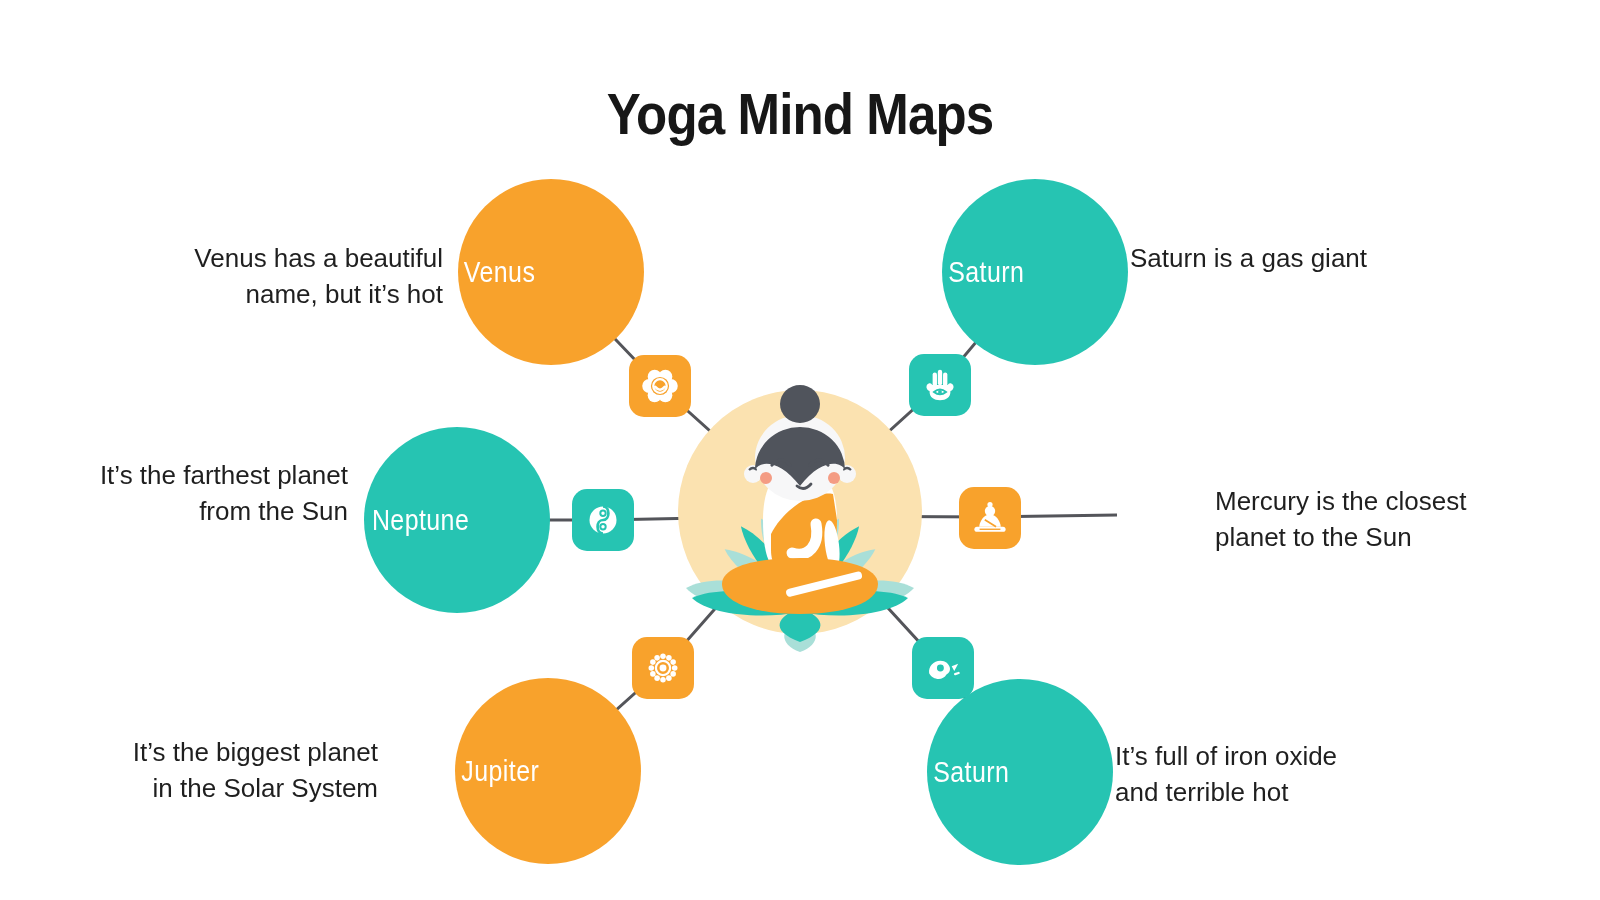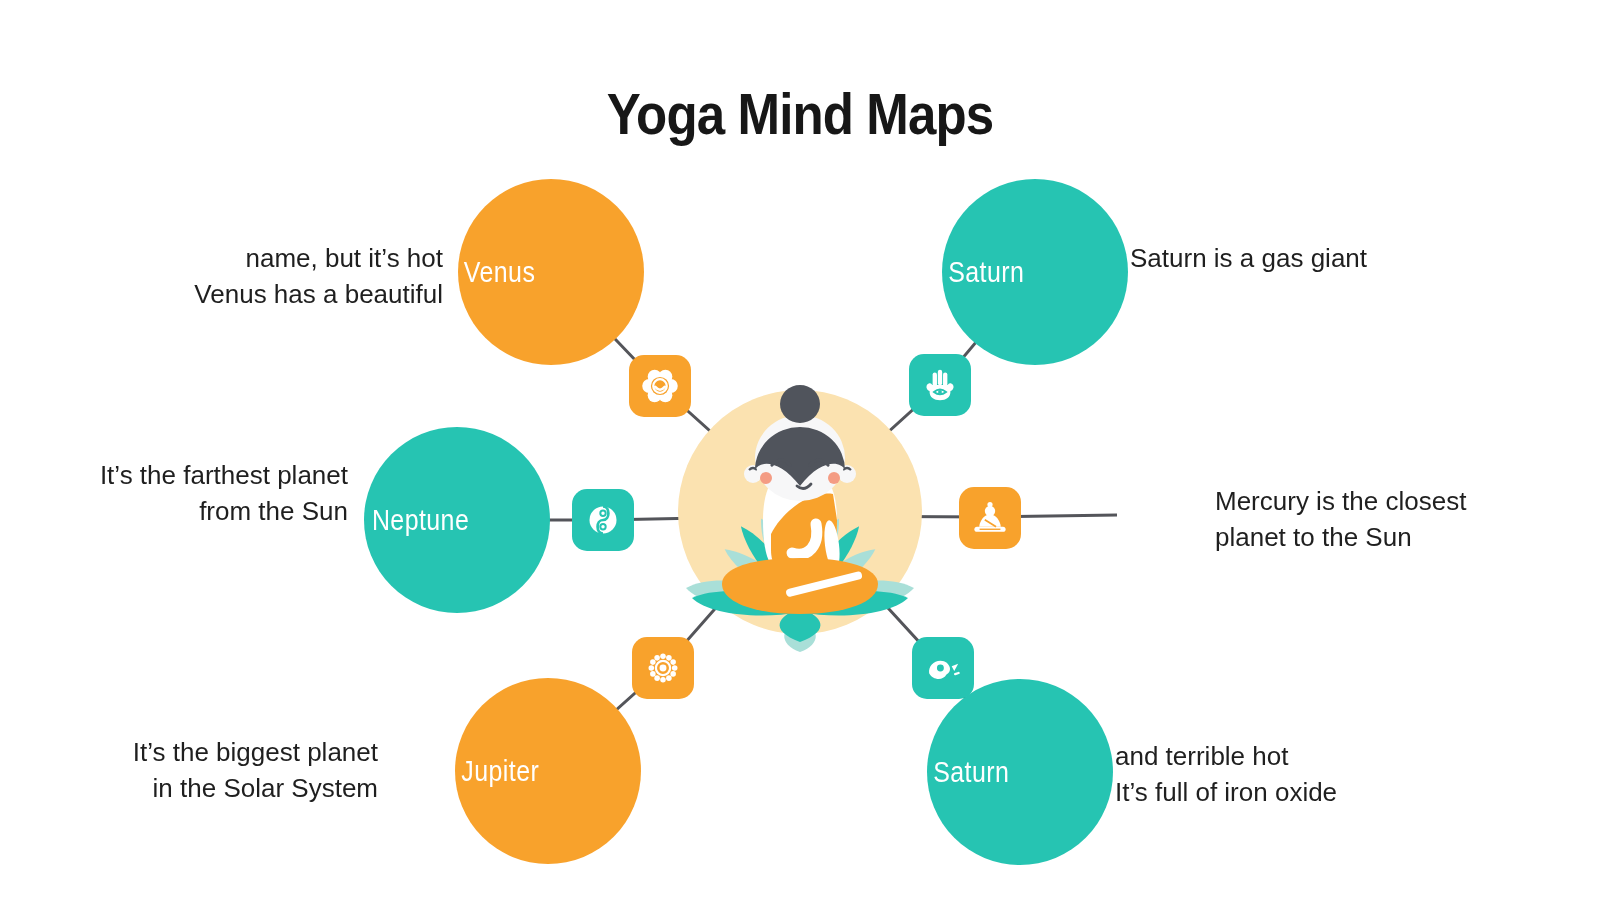--- a/index.html
+++ b/index.html
@@ -145,22 +145,22 @@
         <circle cx="23.8" cy="40.8" r="8"></circle>
           <circle cx="36.2" cy="40.8" r="8"></circle>
         <circle cx="30" cy="30" r="12"></circle>
       </g>
       <circle class="f-orange" cx="30" cy="30" r="10.5"></circle>
       <circle class="s-white" cx="30" cy="30" r="7.8" stroke-width="2.6"></circle>
       <path class="s-white" d="M24.5,31 Q30,37.5 35.5,31" stroke-width="3" stroke-linecap="round"></path>
     </svg>
   </div>
   <div class="desc right" id="d-venus">
+    <div>Venus has a beautiful</div>
     <div>name, but it’s hot</div>
-    <div>Venus has a beautiful</div>
   </div>
 
   <div class="circle teal" id="c-saturn-top">
     <span class="circle-label">Saturn</span>
   </div>
   <div class="badge teal" id="b-saturn-top">
     <svg width="52" height="52" viewBox="0 0 60 60">
       <g class="f-white">
         <rect x="21.5" y="15.5" width="5" height="16" rx="2.5"></rect>
         <rect x="27.5" y="12.5" width="5" height="18" rx="2.5"></rect>
@@ -243,17 +243,17 @@
   </div>
   <div class="badge teal" id="b-saturn-bottom">
     <svg width="52" height="52" viewBox="0 0 60 60">
       <path class="f-white" d="M14,36 C13,28 19,21.5 27,21.5 C33,21.5 37,25 38,30 C38.5,33 37,36 34,37.5 C30,45 18,44 14,36 Z"></path>
       <circle class="f-teal" cx="27" cy="30" r="4"></circle>
       <path class="f-white" d="M40,28 L47.5,25 L43,33.5 Z"></path>
       <path class="s-white" d="M44,37 l4,-1.2" stroke-width="2.6" stroke-linecap="round"></path>
     </svg>
   </div>
   <div class="desc" id="d-saturn-bottom">
+    <div>It’s full of iron oxide</div>
     <div>and terrible hot</div>
-    <div>It’s full of iron oxide</div>
   </div>
 
 </div>
 
 </body></html>

